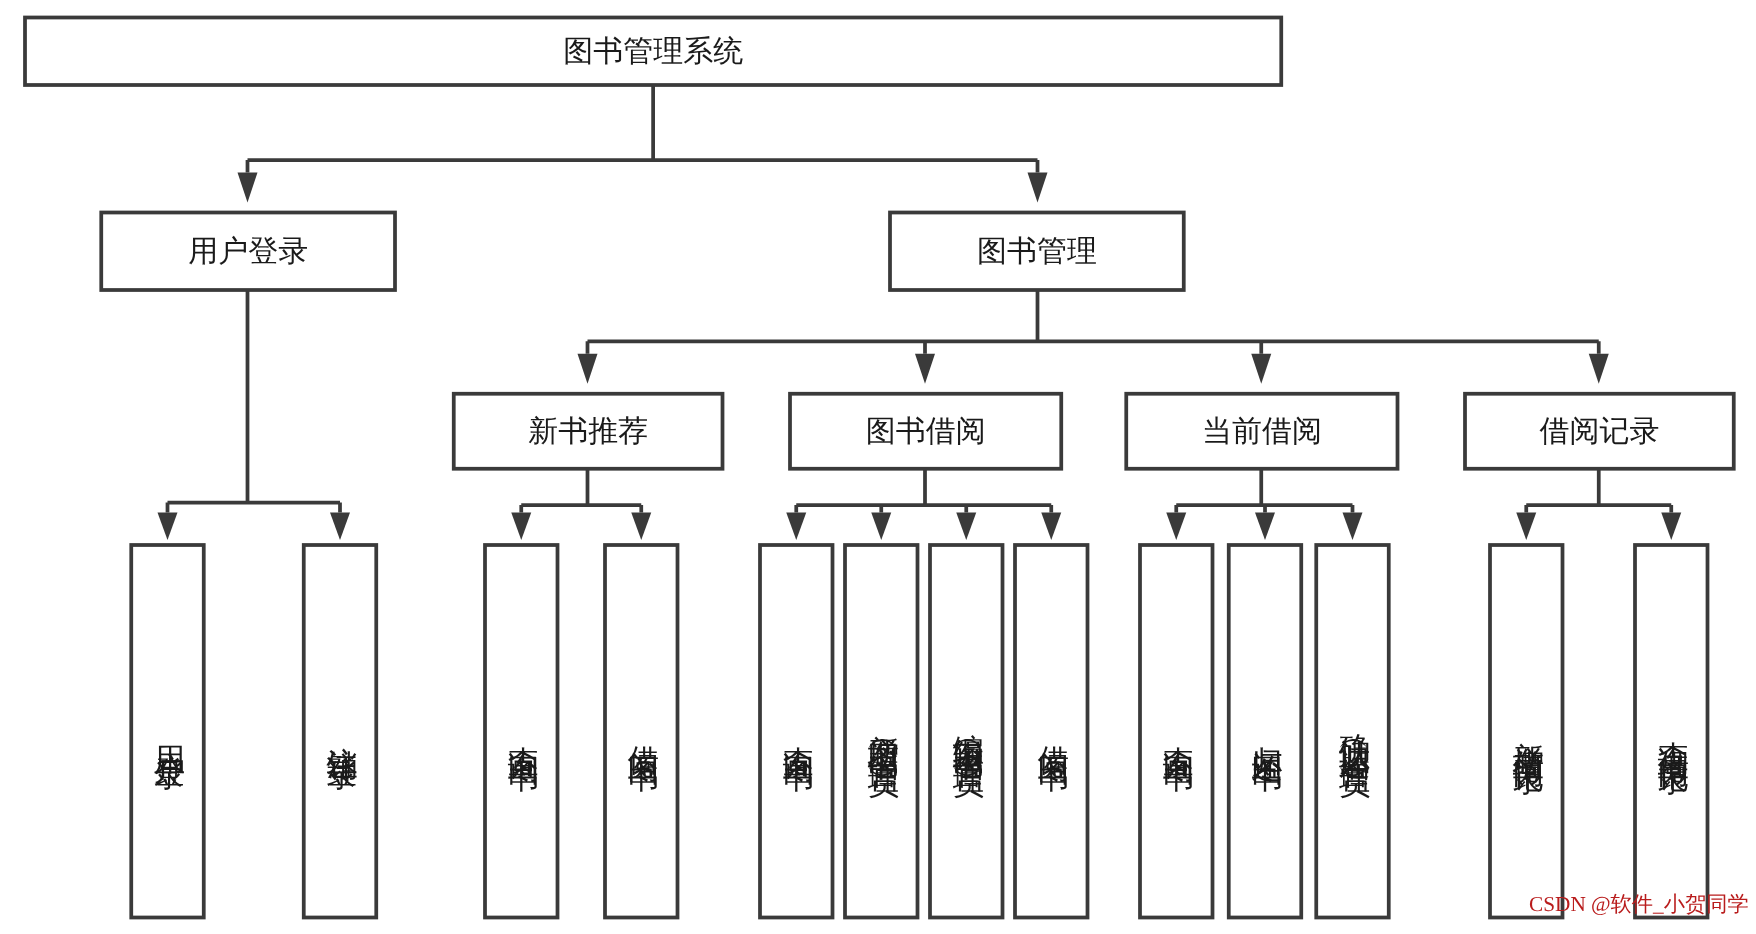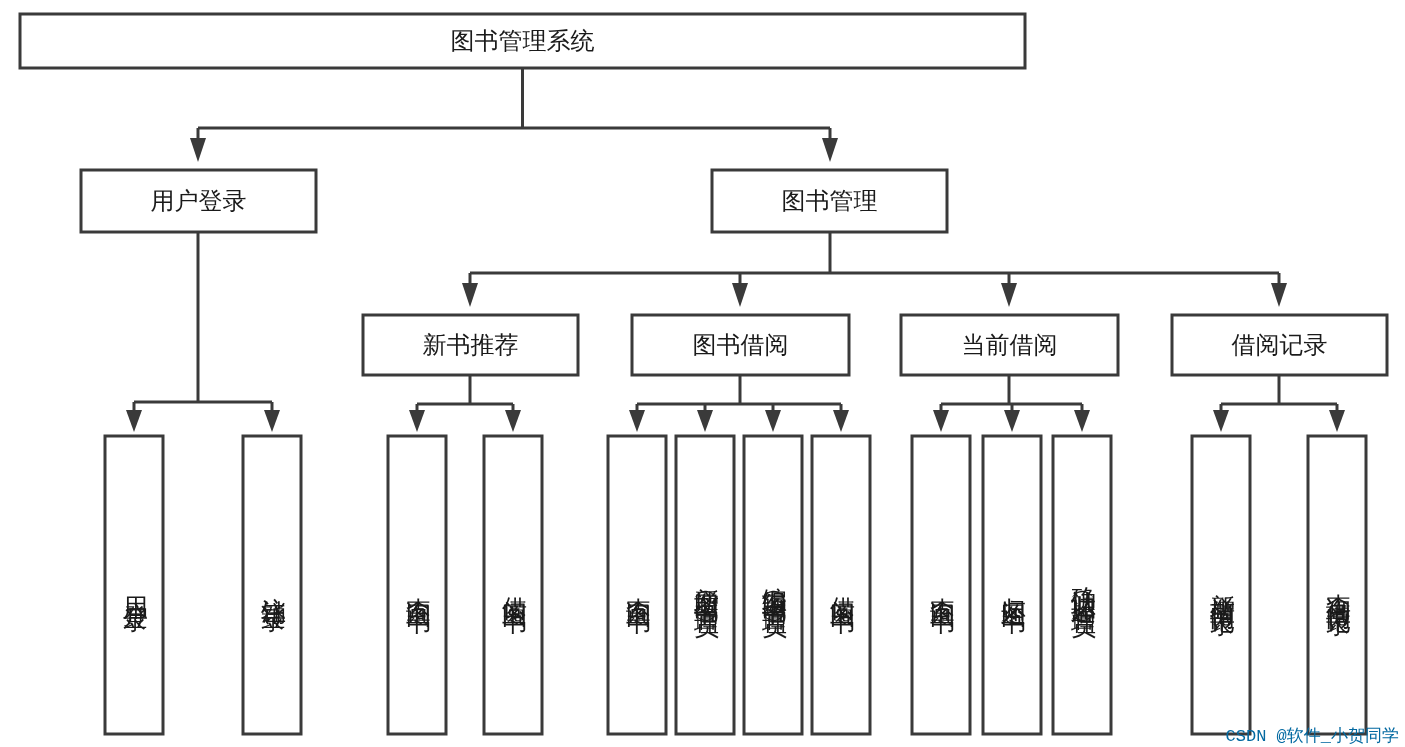--- a/index.html
+++ b/index.html
@@ -50,24 +50,24 @@
     font-size: 25px;
     fill: #1a1a1a;
     text-anchor: middle;
     dominant-baseline: middle;
     writing-mode: vertical-rl;
     letter-spacing: 4px;
   }
   .watermark {
     position: absolute;
     right: 6px;
-    bottom: 0;
-    font-family: Liberation Mono, monospace;
+    bottom: 12px;
+    font-family: Liberation Serif, serif;
     font-size: 17px;
-    color: #0369a1;
+    color: #b91c1c;
     white-space: nowrap;
     pointer-events: none;
   }
 </style>
 </head>
 <body>
 
 <svg id="diagram" viewBox="0 0 1405 747" xmlns="http://www.w3.org/2000/svg">
 
   <g>

